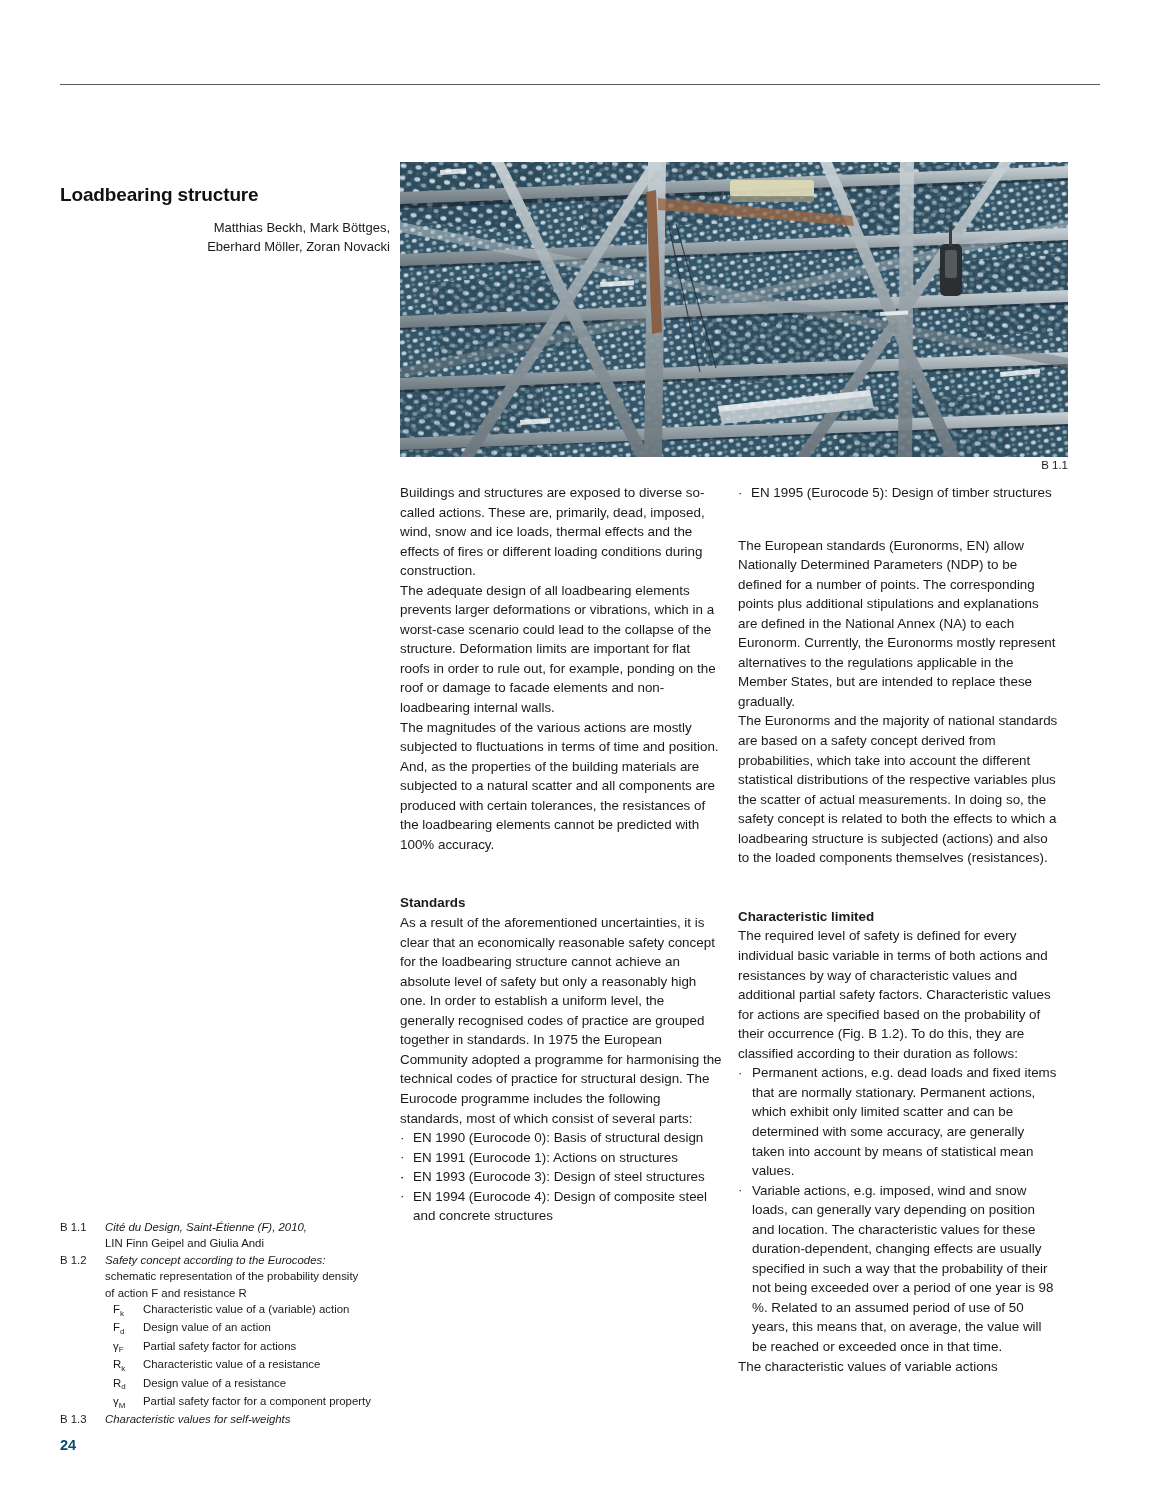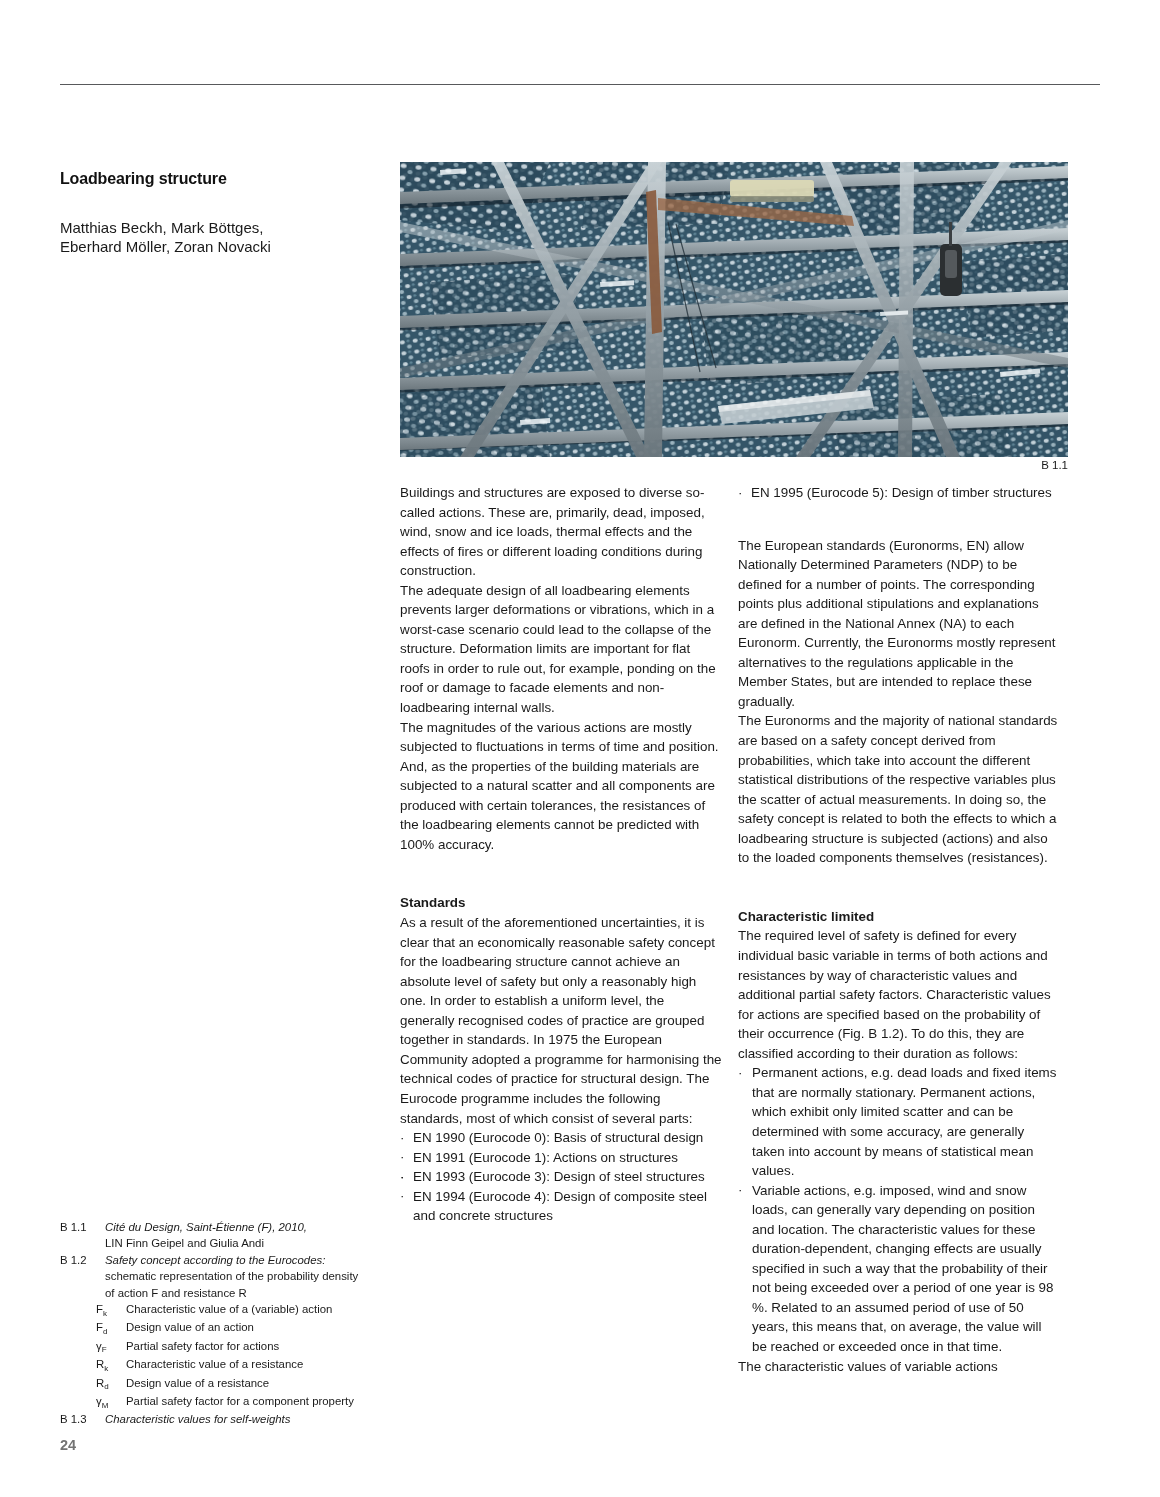--- a/index.html
+++ b/index.html
@@ -25,36 +25,37 @@
     top: 84px;
     width: 1040px;
     height: 1px;
     background: #58595b;
   }
 
   
   .title {
     position: absolute;
     left: 60px;
-    top: 159px;
+    top: 171px;
     width: 330px;
-    font-size: 16px;
+    font-size: 19px;
     font-weight: bold;
     letter-spacing: -0.15px;
     color: #111111;
     line-height: 1.15;
   }
   .authors {
     position: absolute;
     left: 60px;
     top: 219px;
     width: 330px;
-    font-size: 15px;
+    font-size: 13px;
     line-height: 18.5px;
     color: #1a1a1a;
+    text-align: right;
   }
   .authors div { white-space: nowrap; }
 
   
   .photo {
     position: absolute;
     left: 400px;
     top: 162px;
     width: 668px;
     height: 295px;
@@ -138,42 +139,42 @@
   .legend-text {
     flex: 1 1 auto;
     font-style: italic;
   }
   .legend-sub {
     margin-left: 45px;
   }
   .sym-row {
     display: flex;
     align-items: flex-start;
-    margin-left: 36px;
+    margin-left: 53px;
   }
   .sym-key {
     flex: 0 0 30px;
     white-space: nowrap;
   }
   .sym-key sub {
     font-size: 8px;
     vertical-align: baseline;
     position: relative;
     top: 2.5px;
   }
   .sym-text { flex: 1 1 auto; }
 
   
   .folio {
     position: absolute;
     left: 60px;
     top: 1437px;
     font-size: 14.5px;
     font-weight: bold;
-    color: #737373;
+    color: #0c4a6e;
   }
 </style>
 </head>
 <body>
 
 <div class="page">
 
   <div class="top-rule"></div>
 
   <h1 class="title">Loadbearing structure</h1>

